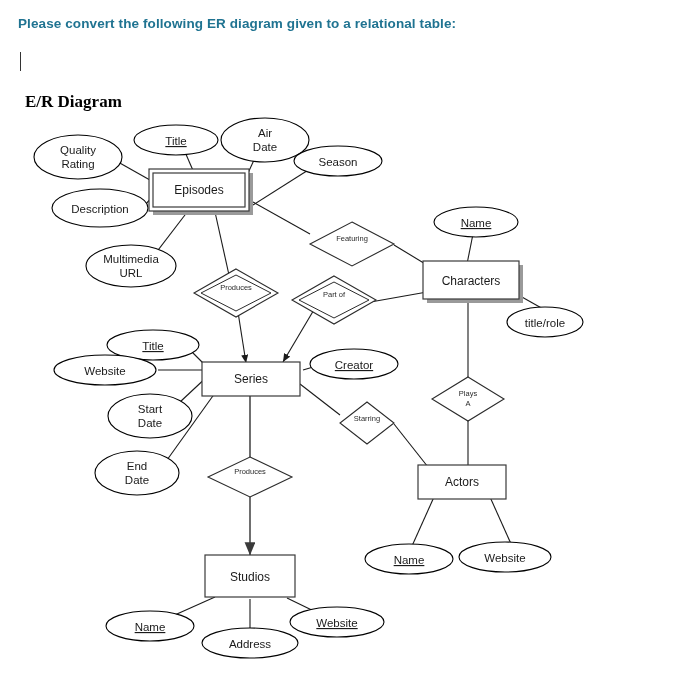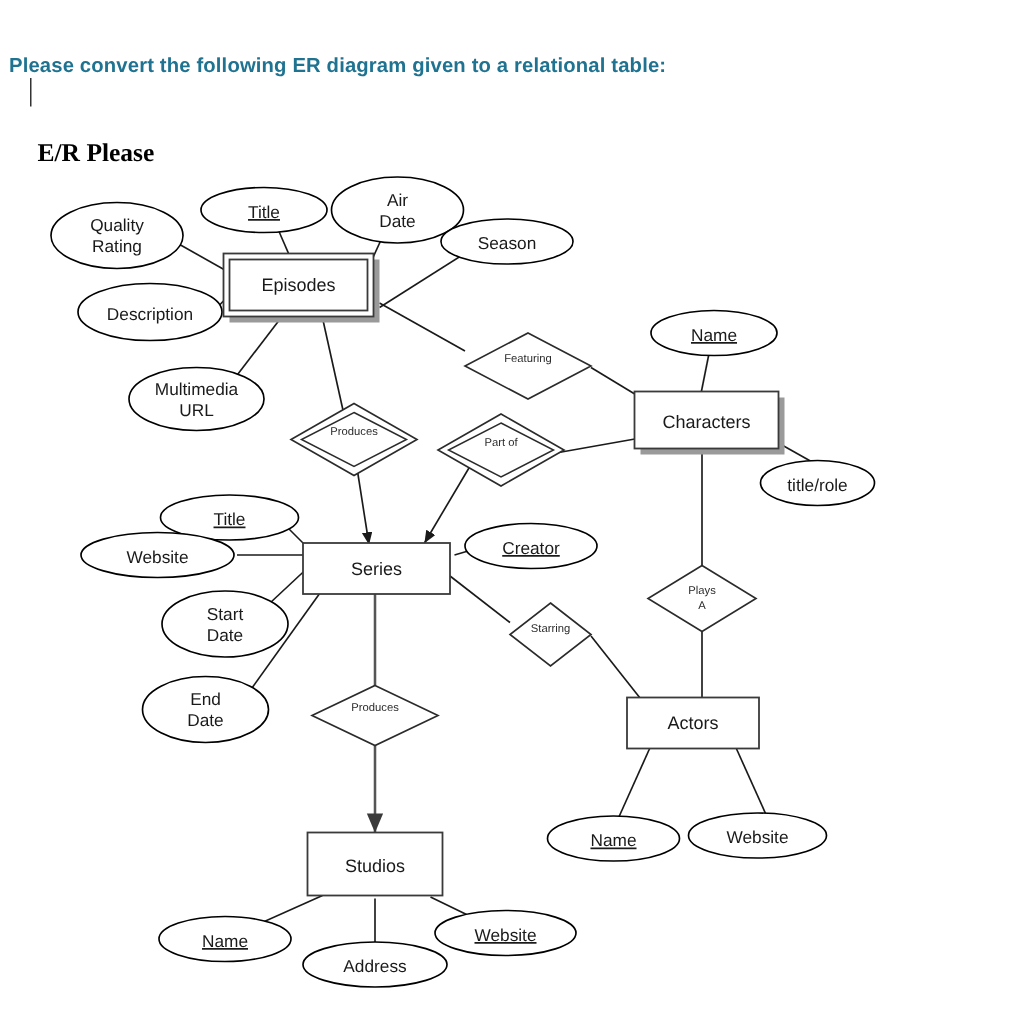--- a/index.html
+++ b/index.html
@@ -9,28 +9,27 @@
   }
   body {
     width: 686px;
     height: 674px;
     font-family: "Liberation Sans", sans-serif;
     overflow: hidden;
     position: relative;
   }
   #prompt-text {
     position: absolute;
-    left: 6px;
+    left: 18px;
     top: 16px;
     font-size: 13.5px;
     font-weight: bold;
     color: #1F7391;
     letter-spacing: 0.1px;
     white-space: nowrap;
-    margin-top: 20px;
   }
   #text-caret {
     position: absolute;
     left: 20px;
     top: 52px;
     width: 1px;
     height: 19px;
     background: #333;
   }
   #diagram-title {
@@ -102,21 +101,21 @@
     text-decoration: underline;
   }
 </style>
 </head>
 <body>
 
 <div id="prompt-text">Please convert the following ER diagram given to a relational table:</div>
 
 <div id="text-caret"></div>
 
-<div id="diagram-title">E/R Please</div>
+<div id="diagram-title">E/R Diagram</div>
 
 <svg id="er-canvas" viewBox="0 0 686 562">
 
   <defs>
     <marker id="arrowhead" markerWidth="9" markerHeight="9" refX="7.5" refY="3.2" orient="auto" markerUnits="strokeWidth">
       <path d="M0,0 L7.6,3.2 L0,6.4 z" fill="#3a3a3a"></path>
     </marker>
     <marker id="arrowheadDark" markerWidth="9" markerHeight="9" refX="7.5" refY="3.2" orient="auto" markerUnits="strokeWidth">
       <path d="M0,0 L7.6,3.2 L0,6.4 z" fill="#1a1a1a"></path>
     </marker>

